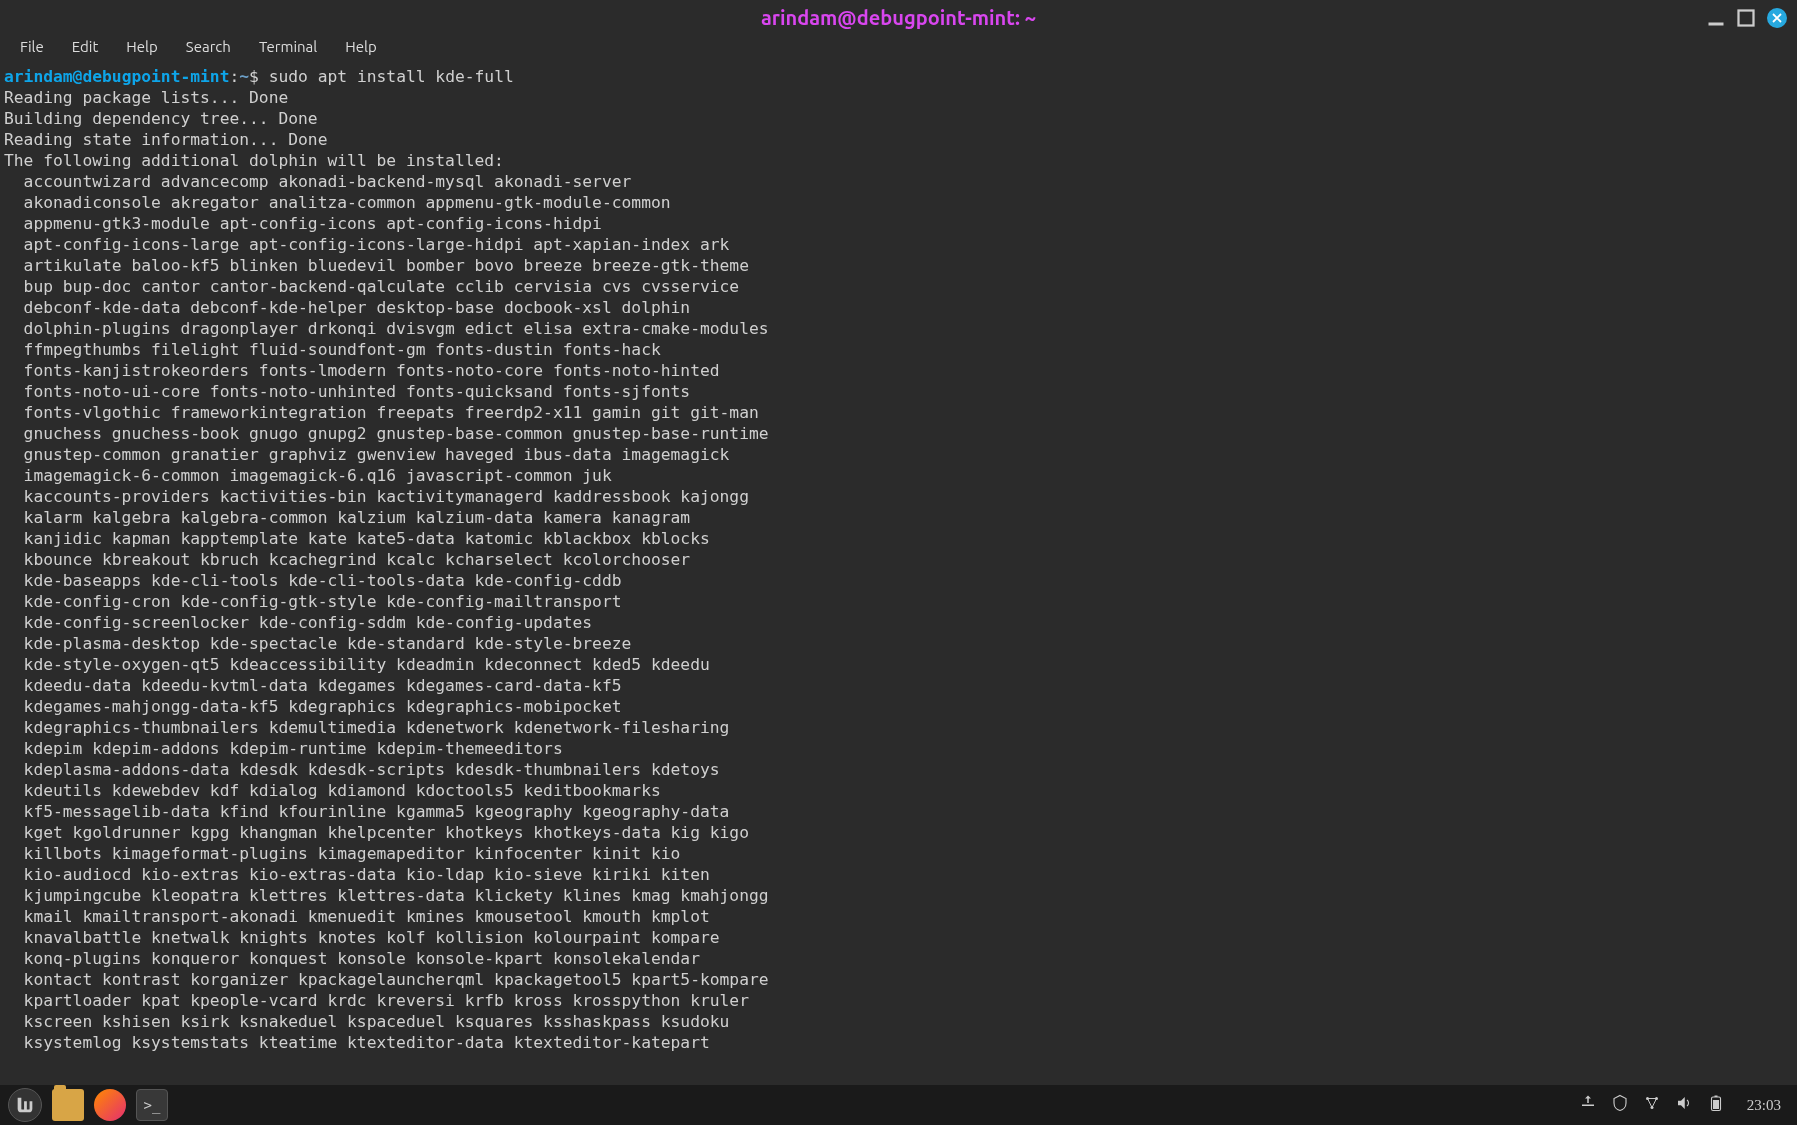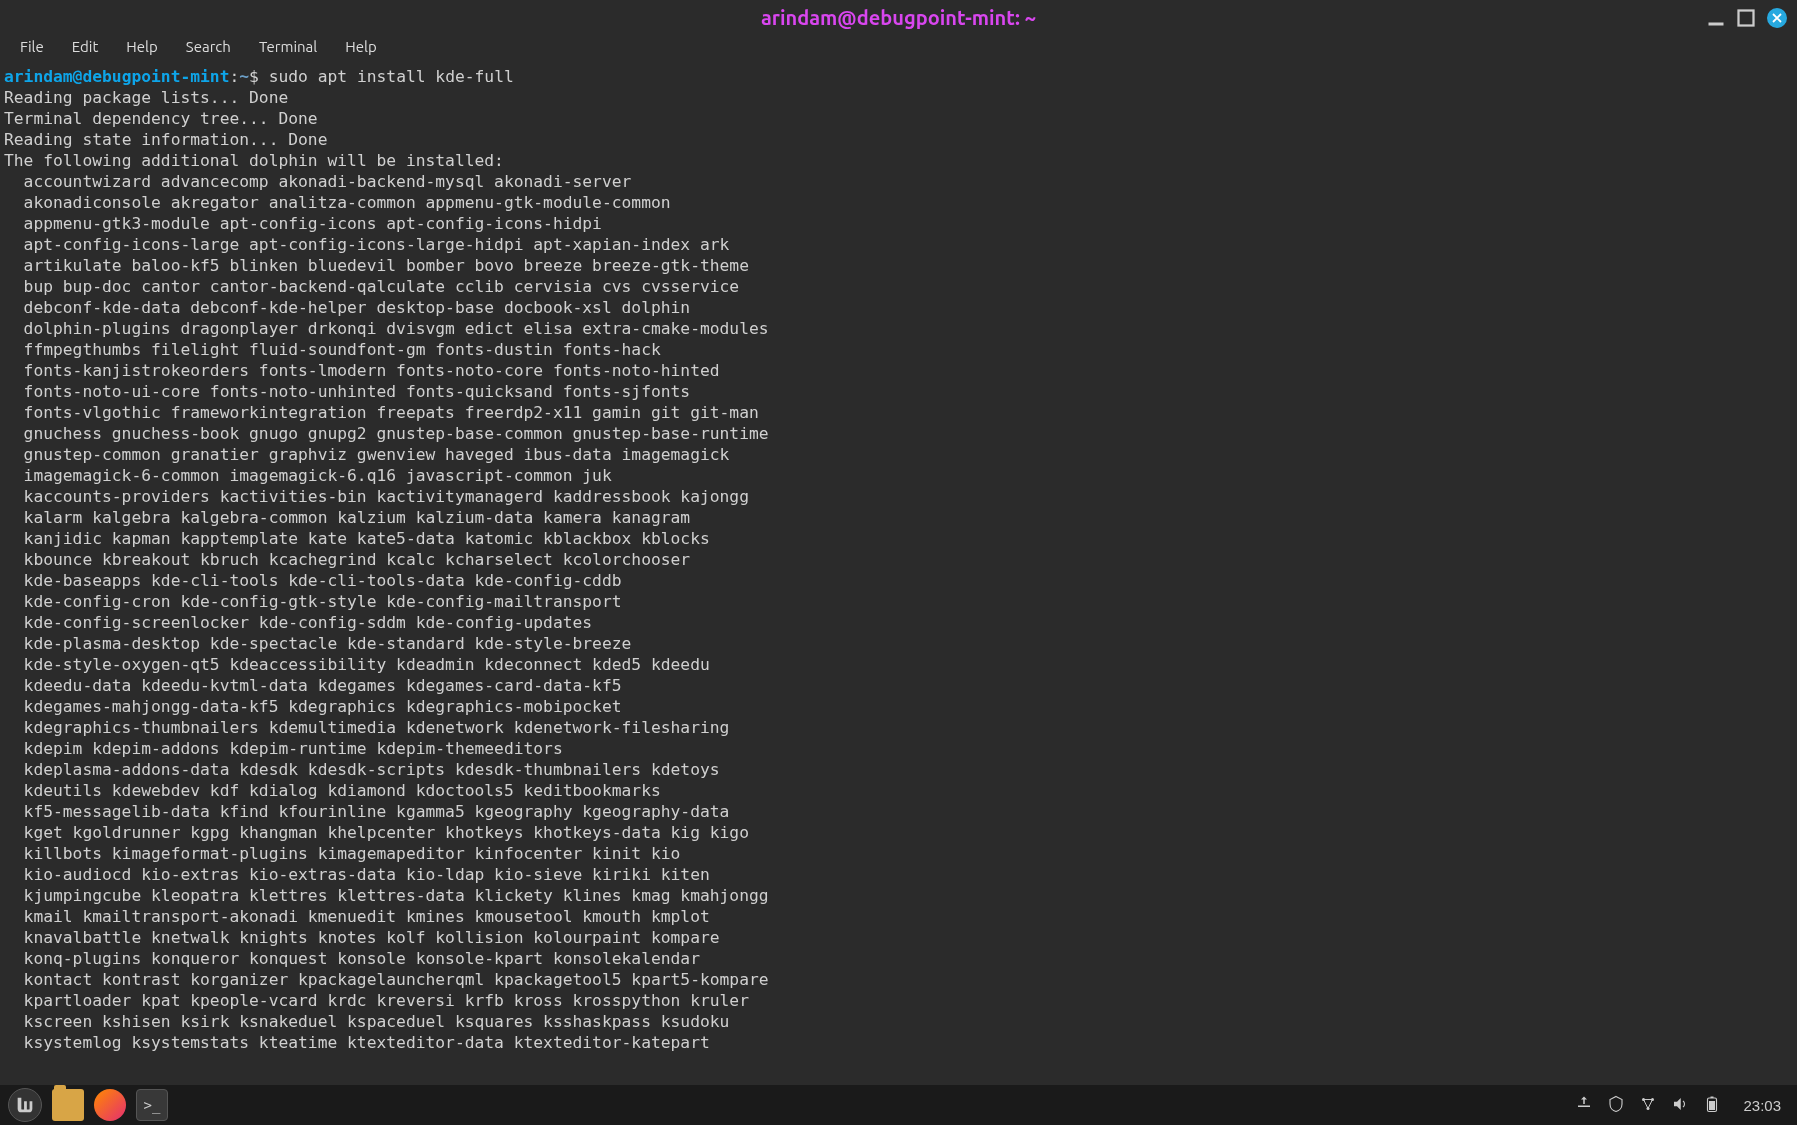--- a/index.html
+++ b/index.html
@@ -83,21 +83,21 @@
   left: 0;
   right: 0;
   height: 40px;
   background: #1a1a1a;
   display: flex;
   align-items: center;
   padding: 0 8px;
   gap: 10px;
 }
 .taskbar-left { display: flex; align-items: center; gap: 10px; }
-.taskbar-right { margin-left: auto; display: flex; align-items: center; gap: 14px; color: #ccc; font-family: Liberation Sans, sans-serif; font-size: 15px; }
+.taskbar-right { margin-left: auto; display: flex; align-items: center; gap: 14px; color: #ccc; font-family: Liberation Serif, serif; font-size: 15px; }
 .app-icon {
   width: 32px;
   height: 32px;
   display: flex;
   align-items: center;
   justify-content: center;
   border-radius: 4px;
 }
 .mint-logo {
   width: 34px;
@@ -145,21 +145,21 @@
   <span class="menu-item">File</span>
   <span class="menu-item">Edit</span>
   <span class="menu-item">Help</span>
   <span class="menu-item">Search</span>
   <span class="menu-item">Terminal</span>
   <span class="menu-item">Help</span>
 </div>
 
 <div class="terminal"><span class="prompt-user">arindam@debugpoint-mint</span><span class="prompt-dollar">:</span><span class="prompt-path">~</span><span class="prompt-dollar">$</span> <span class="cmd">sudo apt install kde-full</span>
 <span>Reading package lists... Done</span>
-<span>Terminal dependency tree... Done</span>
+<span>Building dependency tree... Done</span>
 <span>Reading state information... Done</span>
 <span>The following additional dolphin will be installed:</span>
 <div id="pkg-container"><div class="pkg-line">accountwizard advancecomp akonadi-backend-mysql akonadi-server</div><div class="pkg-line">akonadiconsole akregator analitza-common appmenu-gtk-module-common</div><div class="pkg-line">appmenu-gtk3-module apt-config-icons apt-config-icons-hidpi</div><div class="pkg-line">apt-config-icons-large apt-config-icons-large-hidpi apt-xapian-index ark</div><div class="pkg-line">artikulate baloo-kf5 blinken bluedevil bomber bovo breeze breeze-gtk-theme</div><div class="pkg-line">bup bup-doc cantor cantor-backend-qalculate cclib cervisia cvs cvsservice</div><div class="pkg-line">debconf-kde-data debconf-kde-helper desktop-base docbook-xsl dolphin</div><div class="pkg-line">dolphin-plugins dragonplayer drkonqi dvisvgm edict elisa extra-cmake-modules</div><div class="pkg-line">ffmpegthumbs filelight fluid-soundfont-gm fonts-dustin fonts-hack</div><div class="pkg-line">fonts-kanjistrokeorders fonts-lmodern fonts-noto-core fonts-noto-hinted</div><div class="pkg-line">fonts-noto-ui-core fonts-noto-unhinted fonts-quicksand fonts-sjfonts</div><div class="pkg-line">fonts-vlgothic frameworkintegration freepats freerdp2-x11 gamin git git-man</div><div class="pkg-line">gnuchess gnuchess-book gnugo gnupg2 gnustep-base-common gnustep-base-runtime</div><div class="pkg-line">gnustep-common granatier graphviz gwenview haveged ibus-data imagemagick</div><div class="pkg-line">imagemagick-6-common imagemagick-6.q16 javascript-common juk</div><div class="pkg-line">kaccounts-providers kactivities-bin kactivitymanagerd kaddressbook kajongg</div><div class="pkg-line">kalarm kalgebra kalgebra-common kalzium kalzium-data kamera kanagram</div><div class="pkg-line">kanjidic kapman kapptemplate kate kate5-data katomic kblackbox kblocks</div><div class="pkg-line">kbounce kbreakout kbruch kcachegrind kcalc kcharselect kcolorchooser</div><div class="pkg-line">kde-baseapps kde-cli-tools kde-cli-tools-data kde-config-cddb</div><div class="pkg-line">kde-config-cron kde-config-gtk-style kde-config-mailtransport</div><div class="pkg-line">kde-config-screenlocker kde-config-sddm kde-config-updates</div><div class="pkg-line">kde-plasma-desktop kde-spectacle kde-standard kde-style-breeze</div><div class="pkg-line">kde-style-oxygen-qt5 kdeaccessibility kdeadmin kdeconnect kded5 kdeedu</div><div class="pkg-line">kdeedu-data kdeedu-kvtml-data kdegames kdegames-card-data-kf5</div><div class="pkg-line">kdegames-mahjongg-data-kf5 kdegraphics kdegraphics-mobipocket</div><div class="pkg-line">kdegraphics-thumbnailers kdemultimedia kdenetwork kdenetwork-filesharing</div><div class="pkg-line">kdepim kdepim-addons kdepim-runtime kdepim-themeeditors</div><div class="pkg-line">kdeplasma-addons-data kdesdk kdesdk-scripts kdesdk-thumbnailers kdetoys</div><div class="pkg-line">kdeutils kdewebdev kdf kdialog kdiamond kdoctools5 keditbookmarks</div><div class="pkg-line">kf5-messagelib-data kfind kfourinline kgamma5 kgeography kgeography-data</div><div class="pkg-line">kget kgoldrunner kgpg khangman khelpcenter khotkeys khotkeys-data kig kigo</div><div class="pkg-line">killbots kimageformat-plugins kimagemapeditor kinfocenter kinit kio</div><div class="pkg-line">kio-audiocd kio-extras kio-extras-data kio-ldap kio-sieve kiriki kiten</div><div class="pkg-line">kjumpingcube kleopatra klettres klettres-data klickety klines kmag kmahjongg</div><div class="pkg-line">kmail kmailtransport-akonadi kmenuedit kmines kmousetool kmouth kmplot</div><div class="pkg-line">knavalbattle knetwalk knights knotes kolf kollision kolourpaint kompare</div><div class="pkg-line">konq-plugins konqueror konquest konsole konsole-kpart konsolekalendar</div><div class="pkg-line">kontact kontrast korganizer kpackagelauncherqml kpackagetool5 kpart5-kompare</div><div class="pkg-line">kpartloader kpat kpeople-vcard krdc kreversi krfb kross krosspython kruler</div><div class="pkg-line">kscreen kshisen ksirk ksnakeduel kspaceduel ksquares ksshaskpass ksudoku</div><div class="pkg-line">ksystemlog ksystemstats kteatime ktexteditor-data ktexteditor-katepart</div></div></div>
 
 <div class="taskbar">
   <div class="taskbar-left">
     <div class="mint-logo">
       <svg viewBox="0 0 24 24">
           <path fill="#ccc" d="M4 4v12a4 4 0 004 4h8a4 4 0 004-4V8h-3v8a1 1 0 01-1 1h-2V8h-3v9H9a1 1 0 01-1-1V4H4z"></path>
         </svg>

